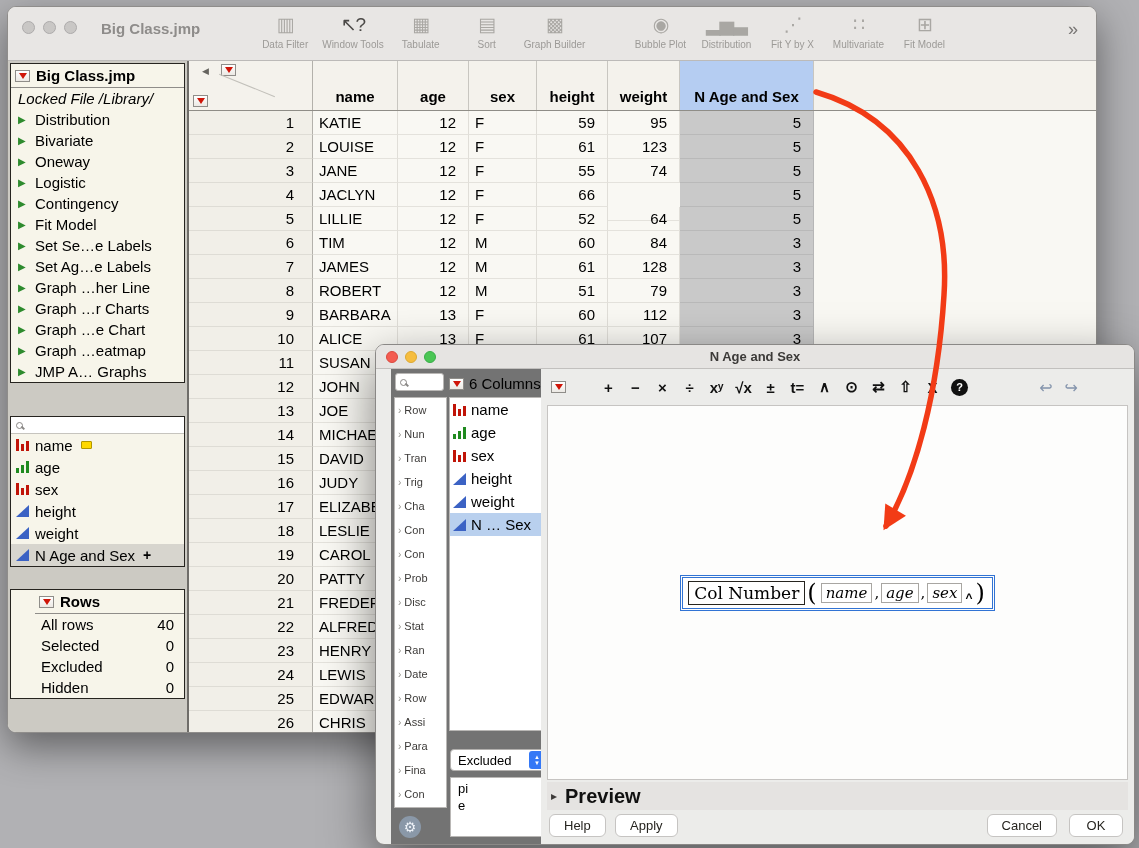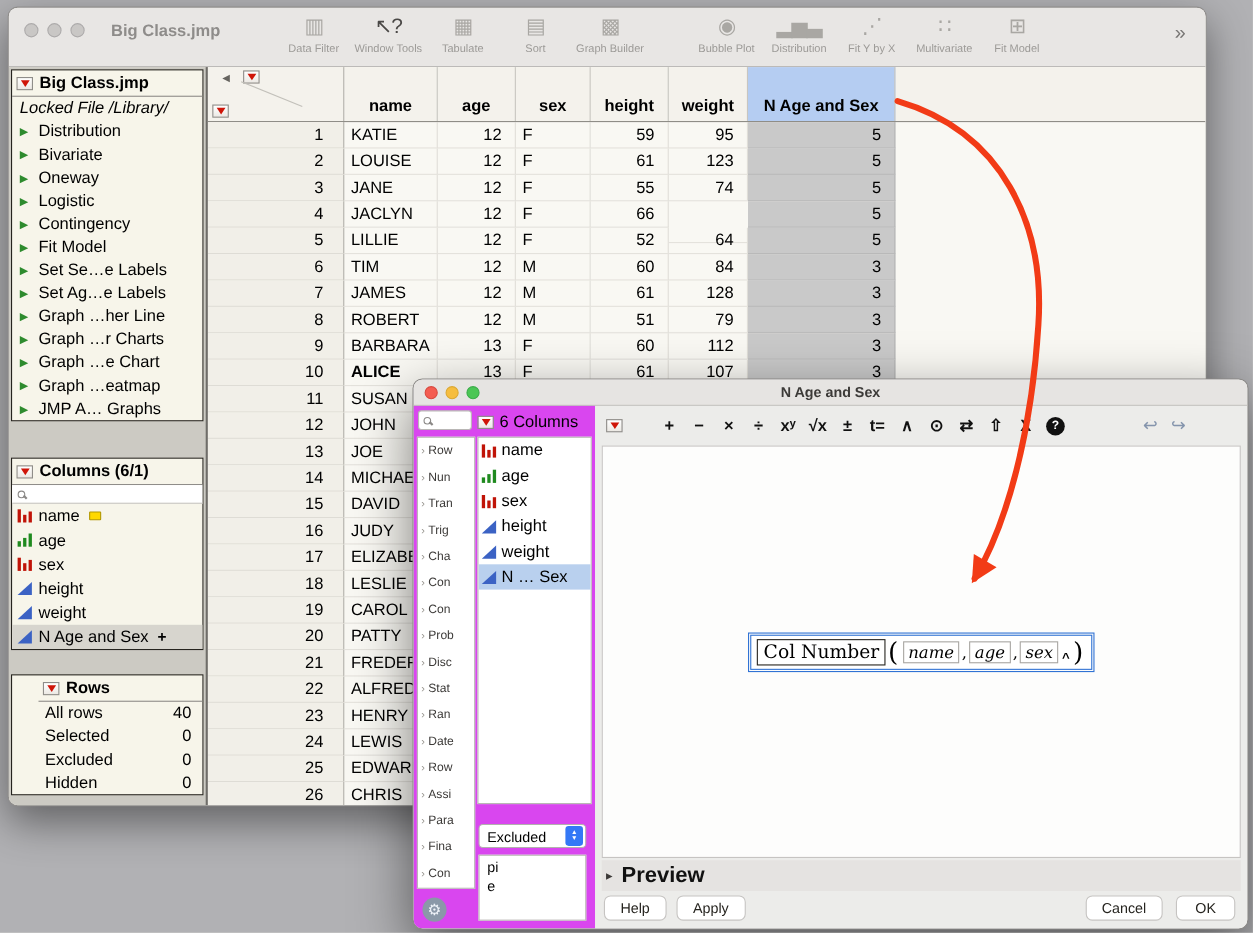--- a/index.html
+++ b/index.html
@@ -78,21 +78,21 @@
   .td.a-right{padding-right:12px;text-align:right;}
   .td.tdsel{background:#c9c9c9;border-right-color:#b6b6b6;border-bottom-color:#b9b9b9;}
 
   
   .dialog{position:absolute;left:375px;top:344px;width:760px;height:501px;background:#ececea;
     border-radius:9px;border:1px solid #8a8886;box-shadow:0 18px 50px rgba(0,0,0,.5);overflow:hidden;z-index:10;}
   .dlg-title{height:24px;background:#e6e4e2;border-bottom:1px solid #c2c0be;position:relative;display:flex;align-items:center;}
   .dlg-title .lights{padding:0 0 0 10px;gap:7px;}
   .dlg-title .light{width:12px;height:12px;}
   .dlg-title .t{position:absolute;left:0;right:0;text-align:center;font-size:13px;font-weight:700;color:#3c3a38;}
-  .dlg-left{position:absolute;left:0;top:24px;bottom:0;width:165px;background:#d946ef;}
+  .dlg-left{position:absolute;left:15px;top:24px;bottom:0;width:165px;background:#737373;}
   .dlg-search{position:absolute;left:4px;top:4px;width:49px;height:18px;background:#fff;border:1px solid #b9b7b5;
     border-radius:3px;display:flex;align-items:center;padding-left:4px;}
   .cols-head{position:absolute;left:58px;top:6px;display:flex;gap:5px;align-items:center;font-size:15px;}
   .cat-list{position:absolute;left:3px;top:28px;width:53px;bottom:36px;background:#fff;border:1px solid #b9b7b5;overflow:hidden;}
   .cat-item{height:24px;display:flex;align-items:center;gap:3px;padding-left:3px;font-size:11px;color:#3c3a38;white-space:nowrap;overflow:hidden;}
   .chev{color:#97958f;font-size:10px;}
   .dlg-col-list{position:absolute;left:58px;top:28px;width:104px;height:334px;background:#fff;border:1px solid #b9b7b5;overflow:hidden;}
   .dcol{display:flex;align-items:center;gap:5px;height:23px;padding:0 3px;font-size:15px;white-space:nowrap;overflow:hidden;}
   .dcol.bluesel{background:#b9d0ee;}
   .constants-select{position:absolute;left:59px;top:380px;width:98px;height:22px;background:#fff;border:1px solid #b2b0ae;
@@ -248,26 +248,20 @@
               <span>Graph …eatmap</span>
             </div>
             <div class="sb-item">
               <span class="greentri">▶</span>
               <span>JMP A… Graphs</span>
             </div>
           </div>
       </div>
 
       <div class="panel" id="columns-panel">
-        <div class="panel-header">
-          <span class="rt-btn">
-              <span class="rt"></span>
-            </span>
-          <span class="ph-label">Columns (6/1)</span>
-        </div>
         <div class="search-row">
           <span class="mag"></span>
         </div>
         <div id="columns-panel-items">
             <div class="col-row">
               <span class="cicon nominal"></span>
               <span>name</span>
               <span class="tagicon"></span>
             </div>
             <div class="col-row">
@@ -419,21 +413,21 @@
             <div class="rownum">9</div>
             <div class="td a-left" style="width: 85px;">BARBARA</div>
             <div class="td a-right" style="width: 71px;">13</div>
             <div class="td a-left" style="width: 68px;">F</div>
             <div class="td a-right" style="width: 71px;">60</div>
             <div class="td a-right" style="width: 72px;">112</div>
             <div class="td a-right tdsel" style="width: 134px;">3</div>
           </div>
           <div class="trow">
             <div class="rownum">10</div>
-            <div class="td a-left" style="width: 85px; font-weight: bold;">ALICE</div>
+            <div class="td a-left" style="width: 85px;">ALICE</div>
             <div class="td a-right" style="width: 71px;">13</div>
             <div class="td a-left" style="width: 68px;">F</div>
             <div class="td a-right" style="width: 71px;">61</div>
             <div class="td a-right" style="width: 72px;">107</div>
             <div class="td a-right tdsel" style="width: 134px;">3</div>
           </div>
           <div class="trow">
             <div class="rownum">11</div>
             <div class="td a-left" style="width: 85px;">SUSAN</div>
             <div class="td a-right" style="width: 71px;"></div>

